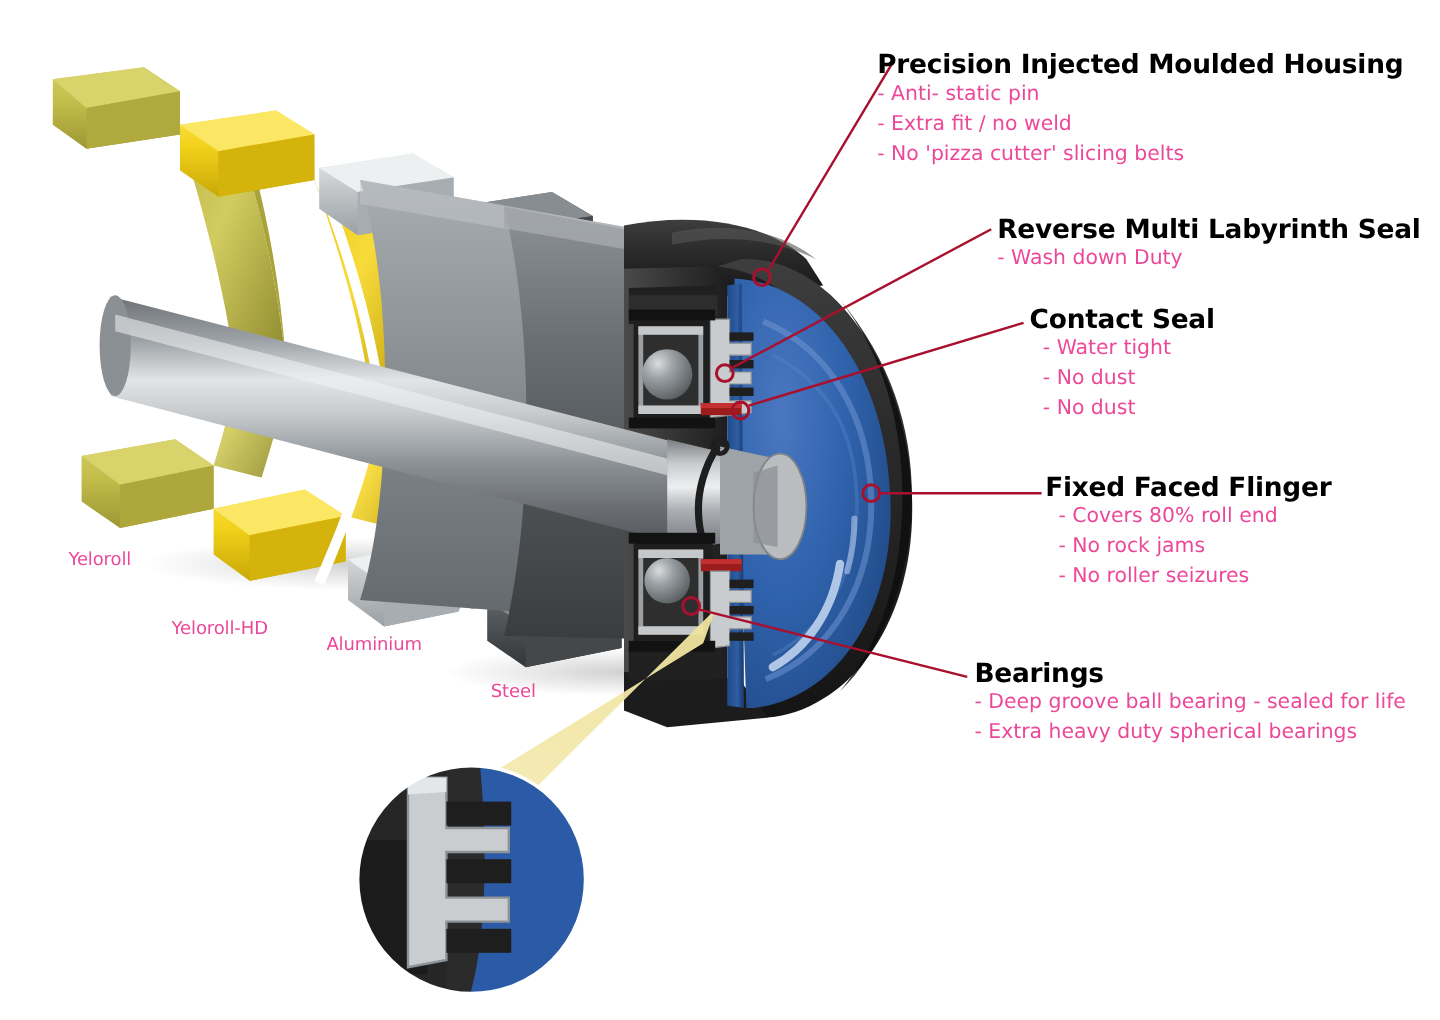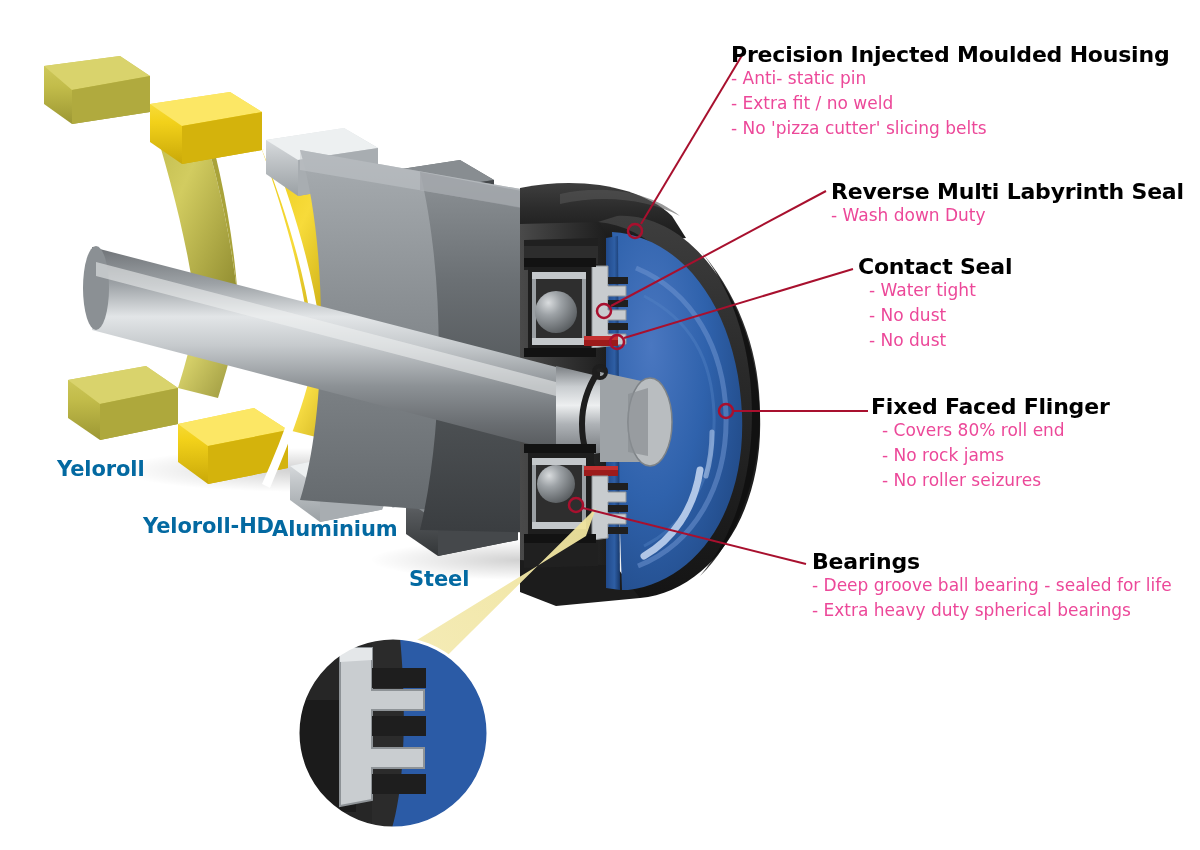--- a/index.html
+++ b/index.html
@@ -18,22 +18,22 @@
     letter-spacing:-0.2px;color:#000;white-space:nowrap;
   }
   .callout .bul{
     font-family:"DejaVu Sans","Liberation Sans",sans-serif;
     font-weight:normal;font-size:17px;line-height:25px;
     color:#ec4899;white-space:nowrap;
   }
   .callout .indent{padding-left:11px;}
 
   .matlabel{
-    position:absolute;font-weight:bold;font-size:21px;
-    color:#0369a1;white-space:nowrap;letter-spacing:-0.1px;
+    position:absolute;font-weight:normal;font-size:15px;
+    color:#ec4899;white-space:nowrap;letter-spacing:-0.1px;
   }
 </style>
 </head>
 <body>
 
 <div id="stage">
 
   <svg class="layer" viewBox="0 0 1200 850">
     <defs>
 
@@ -373,21 +373,21 @@
       <circle cx="635" cy="231" r="7"></circle>
       <circle cx="604" cy="311" r="7"></circle>
       <circle cx="617" cy="342" r="7"></circle>
       <circle cx="726" cy="411" r="7"></circle>
       <circle cx="576" cy="505" r="7"></circle>
     </g>
   </svg>
 
   <div class="matlabel" style="left:57px;  top:457px;">Yeloroll</div>
   <div class="matlabel" style="left:143px; top:514px;">Yeloroll-HD</div>
-  <div class="matlabel" style="left:272px; top:517px;">Aluminium</div>
+  <div class="matlabel" style="left:272px; top:528px;">Aluminium</div>
   <div class="matlabel" style="left:409px; top:567px;">Steel</div>
 
   <div class="callout" style="left:731px; top:44px;">
     <div class="hd">Precision Injected Moulded Housing</div>
     <div class="bul">- Anti- static pin</div>
     <div class="bul">- Extra fit / no weld</div>
     <div class="bul">- No 'pizza cutter' slicing belts</div>
   </div>
 
   <div class="callout" style="left:831px; top:181px;">

